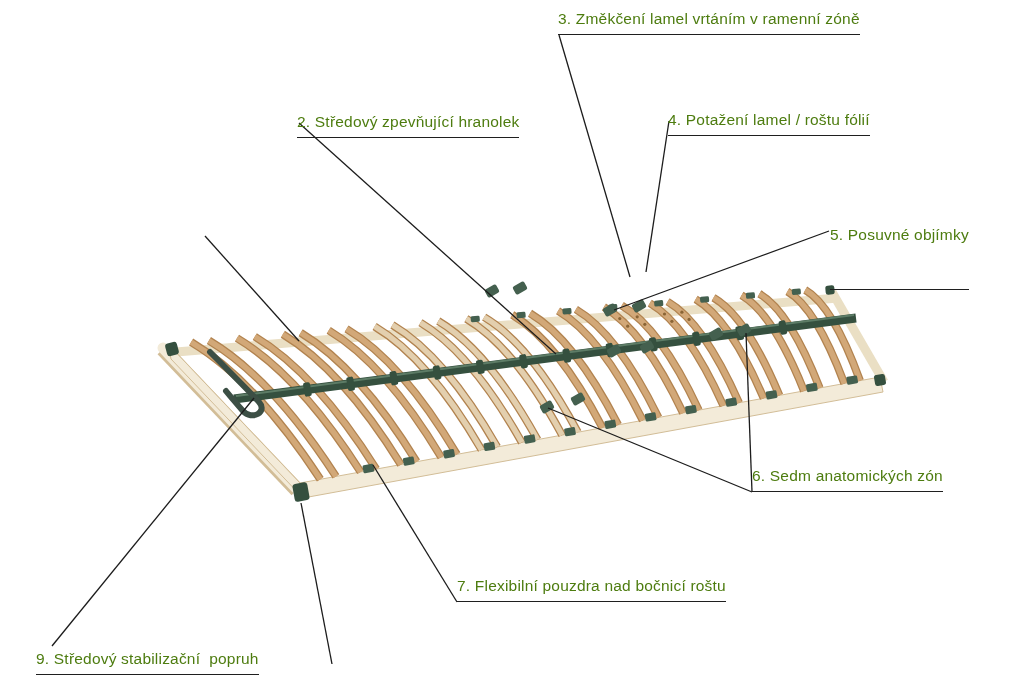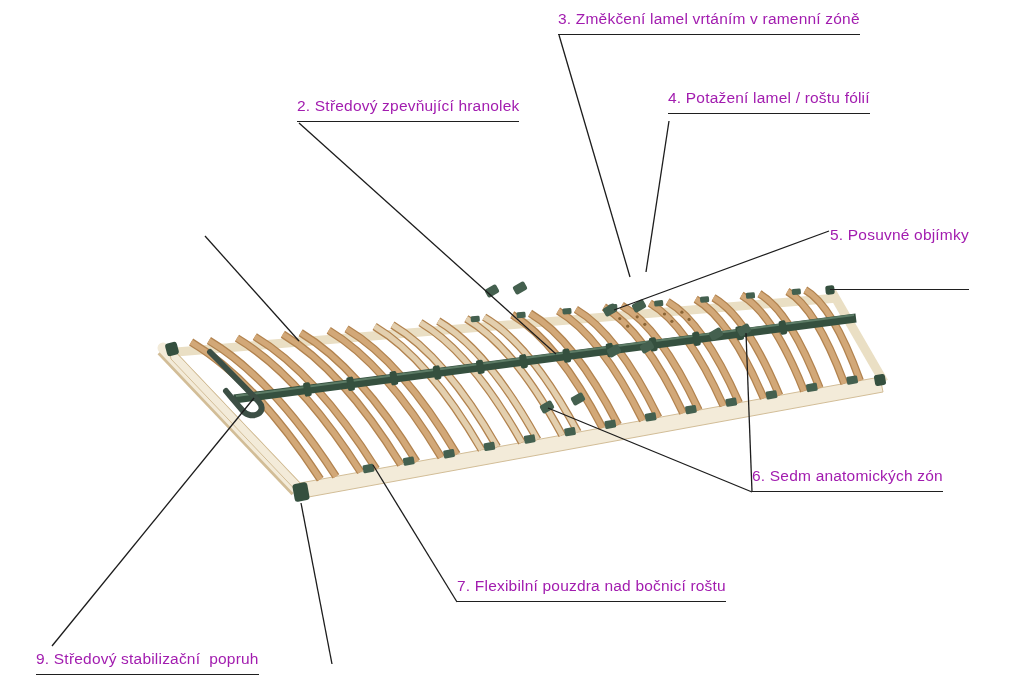--- a/index.html
+++ b/index.html
@@ -7,21 +7,21 @@
     position:relative;
     width:1020px;height:690px;
     background:#ffffff;
     font-family:"Liberation Sans",sans-serif;
     overflow:hidden;
   }
   #bed-svg{position:absolute;left:0;top:0;}
   .callout{
     position:absolute;
     font-size:15.5px;
-    color:#a21caf;
+    color:#4d7c0f;
     letter-spacing:.2px;
     line-height:1.25;
     border-bottom:1.5px solid #1f1f1f;
     padding-bottom:6px;
     white-space:pre-wrap;
     text-align:right;
   }
   .c5-line2{padding-left:19px;}
 </style>
 </head>
@@ -156,25 +156,25 @@
       <line x1="669" y1="121" x2="646" y2="272" stroke="#1c1c1c" stroke-width="1.3"></line>
       <line x1="829" y1="231" x2="614" y2="310" stroke="#1c1c1c" stroke-width="1.3"></line>
       <line x1="752" y1="492" x2="746" y2="333" stroke="#1c1c1c" stroke-width="1.3"></line>
       <line x1="752" y1="492" x2="548" y2="408" stroke="#1c1c1c" stroke-width="1.3"></line>
       <line x1="457" y1="602" x2="373" y2="465" stroke="#1c1c1c" stroke-width="1.3"></line>
       <line x1="332" y1="664" x2="301" y2="503" stroke="#1c1c1c" stroke-width="1.3"></line>
       <line x1="52" y1="646" x2="254" y2="398" stroke="#1c1c1c" stroke-width="1.3"></line>
     </svg>
 
 
-  <div class="callout" style="left:297px;top:96px">2. Středový zpevňující hranolek</div>
+  <div class="callout" style="left:297px;top:112px">2. Středový zpevňující hranolek</div>
 
   <div class="callout" style="left:558px;top:9px">3. Změkčení lamel vrtáním v ramenní zóně</div>
 
-  <div class="callout" style="left:668px;top:88px">4. Potažení lamel / roštu fólií</div>
+  <div class="callout" style="left:668px;top:110px">4. Potažení lamel / roštu fólií</div>
 
   <div class="callout" style="left:830px;top:186px">
     <div>5. Posuvné objímky</div>
   </div>
 
   <div class="callout" style="left:752px;top:466px">6. Sedm anatomických zón</div>
 
   <div class="callout" style="left:457px;top:576px">7. Flexibilní pouzdra nad bočnicí roštu</div>
 
 

